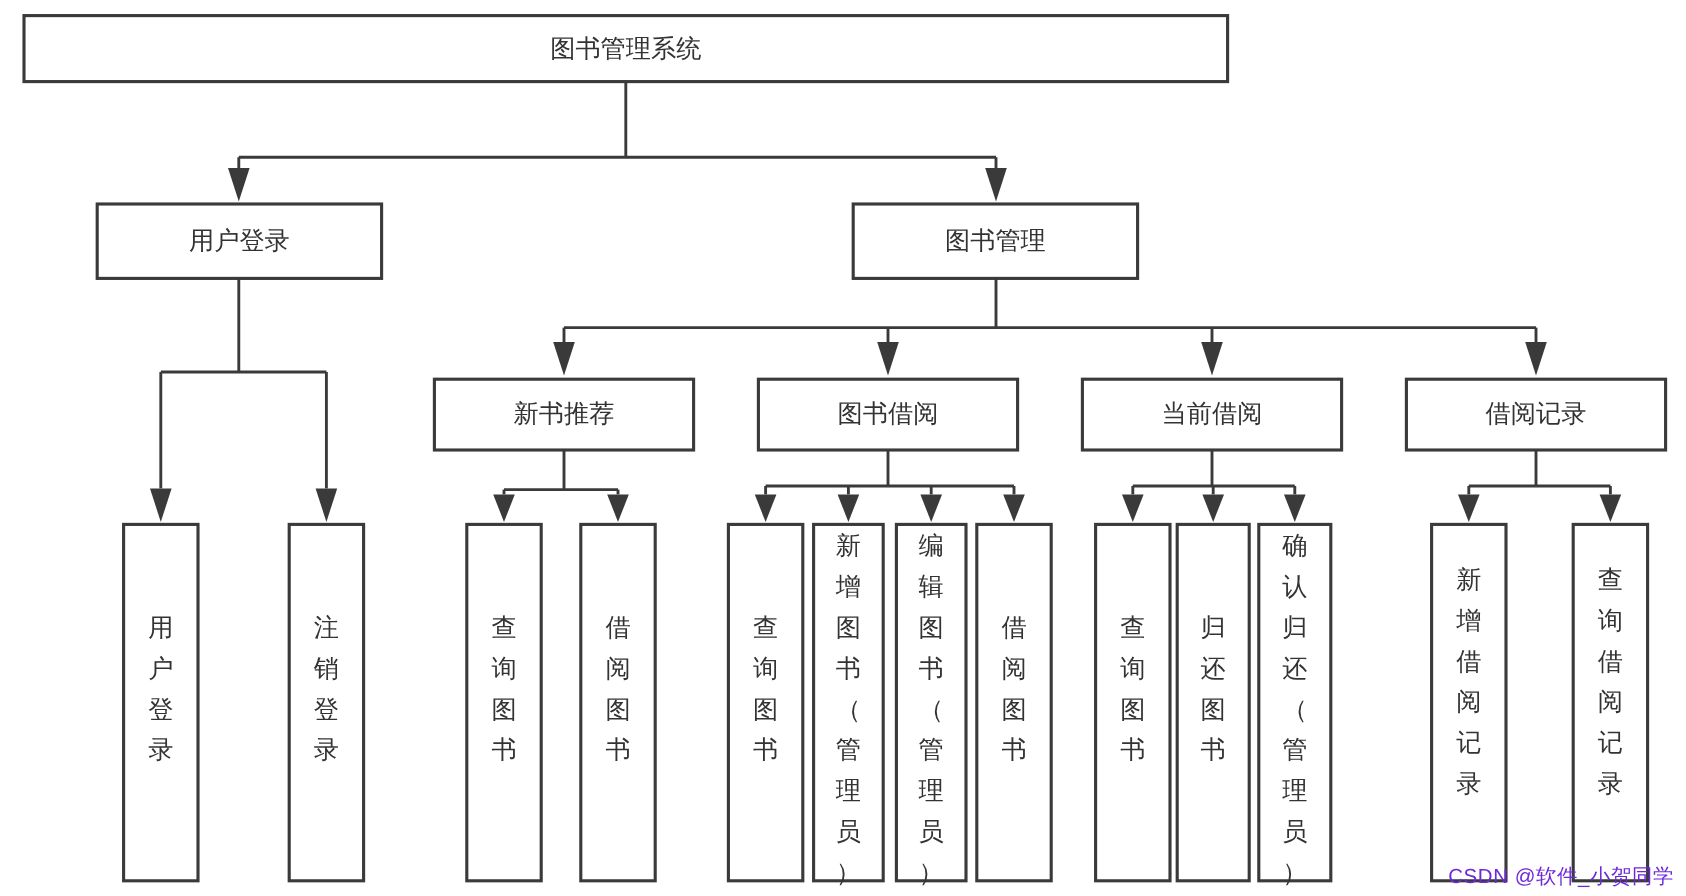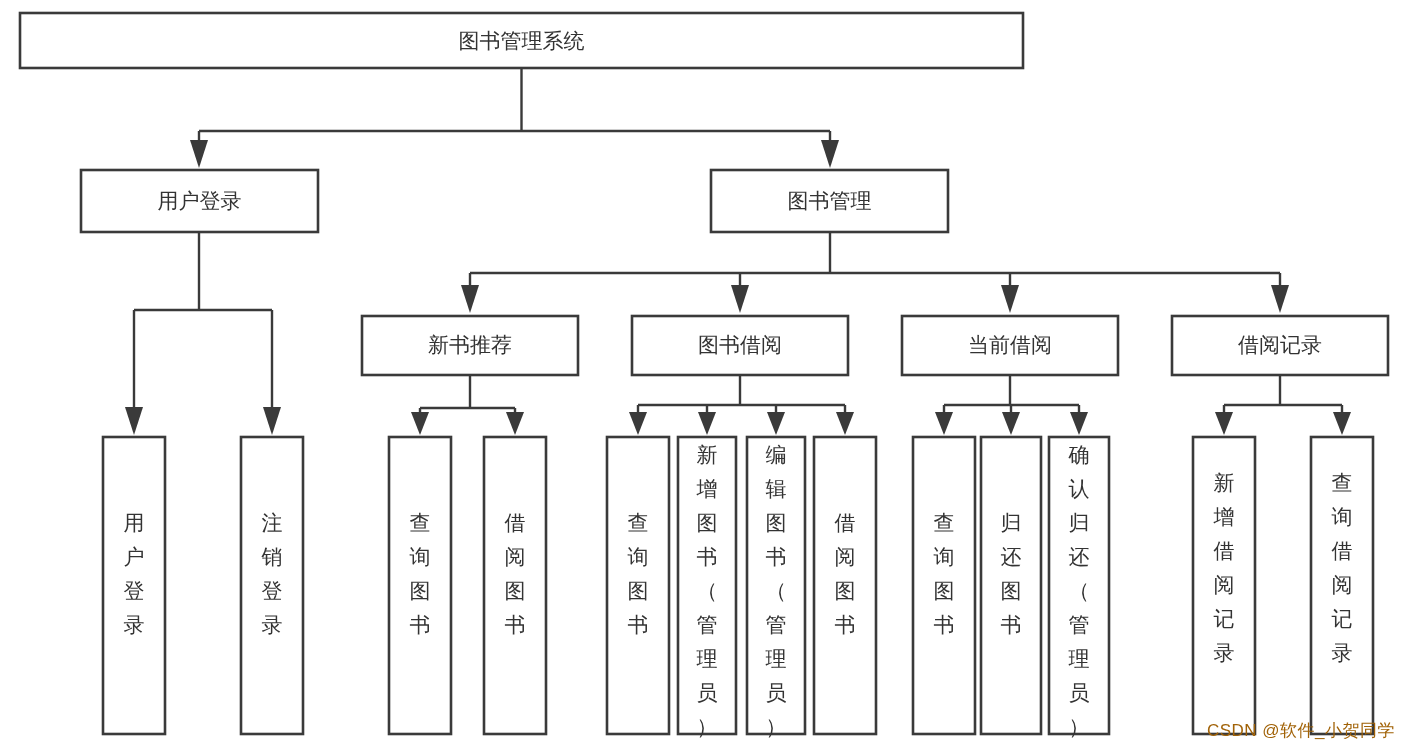--- a/index.html
+++ b/index.html
@@ -53,21 +53,21 @@
   .edge-arrow {
     fill: #3a3a3a;
     stroke: none;
   }
   .watermark {
     position: absolute;
     right: 10px;
     bottom: 5px;
     font-family: "Liberation Sans", "DejaVu Sans", sans-serif;
     font-size: 17px;
-    color: #a16207;
+    color: #6d28d9;
     letter-spacing: 0.5px;
     white-space: nowrap;
     user-select: none;
   }
 </style>
 </head>
 <body>
 
 <div id="diagram-root">
 

